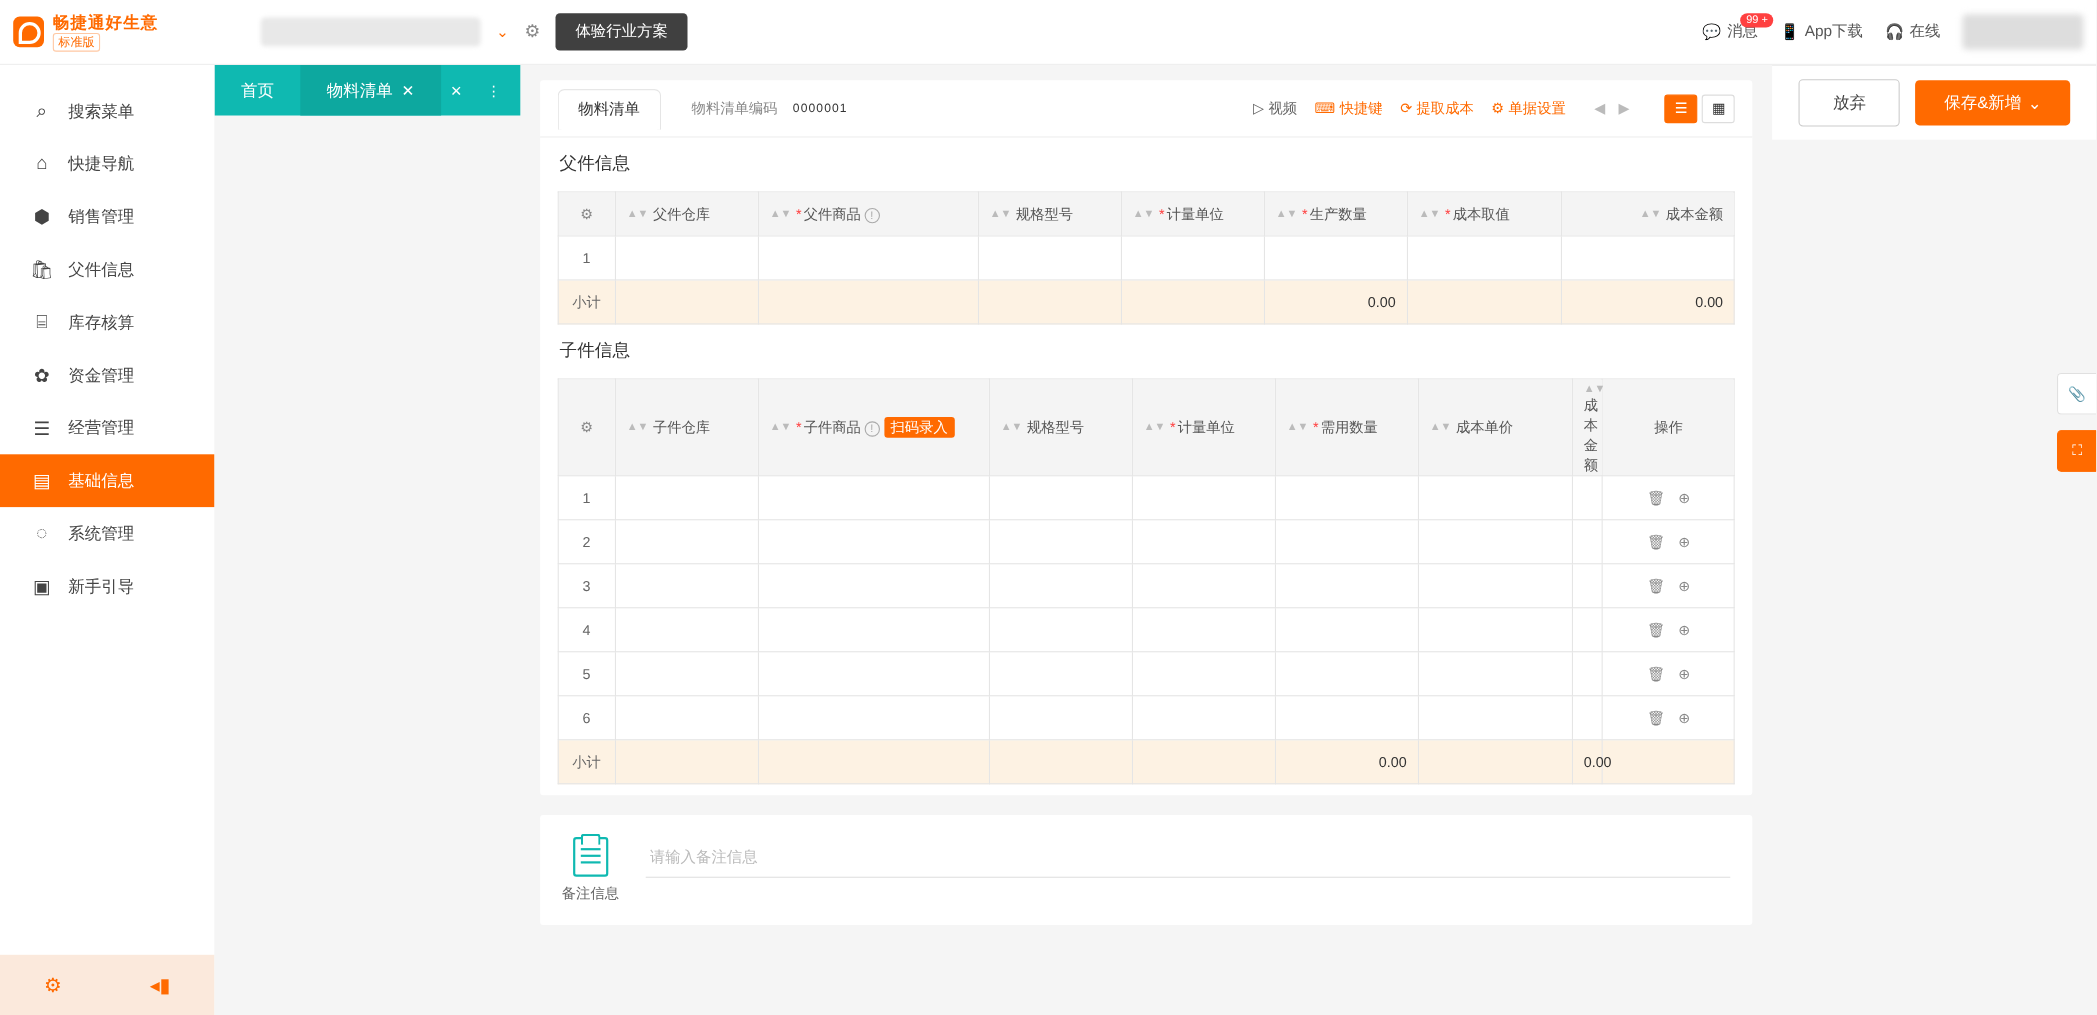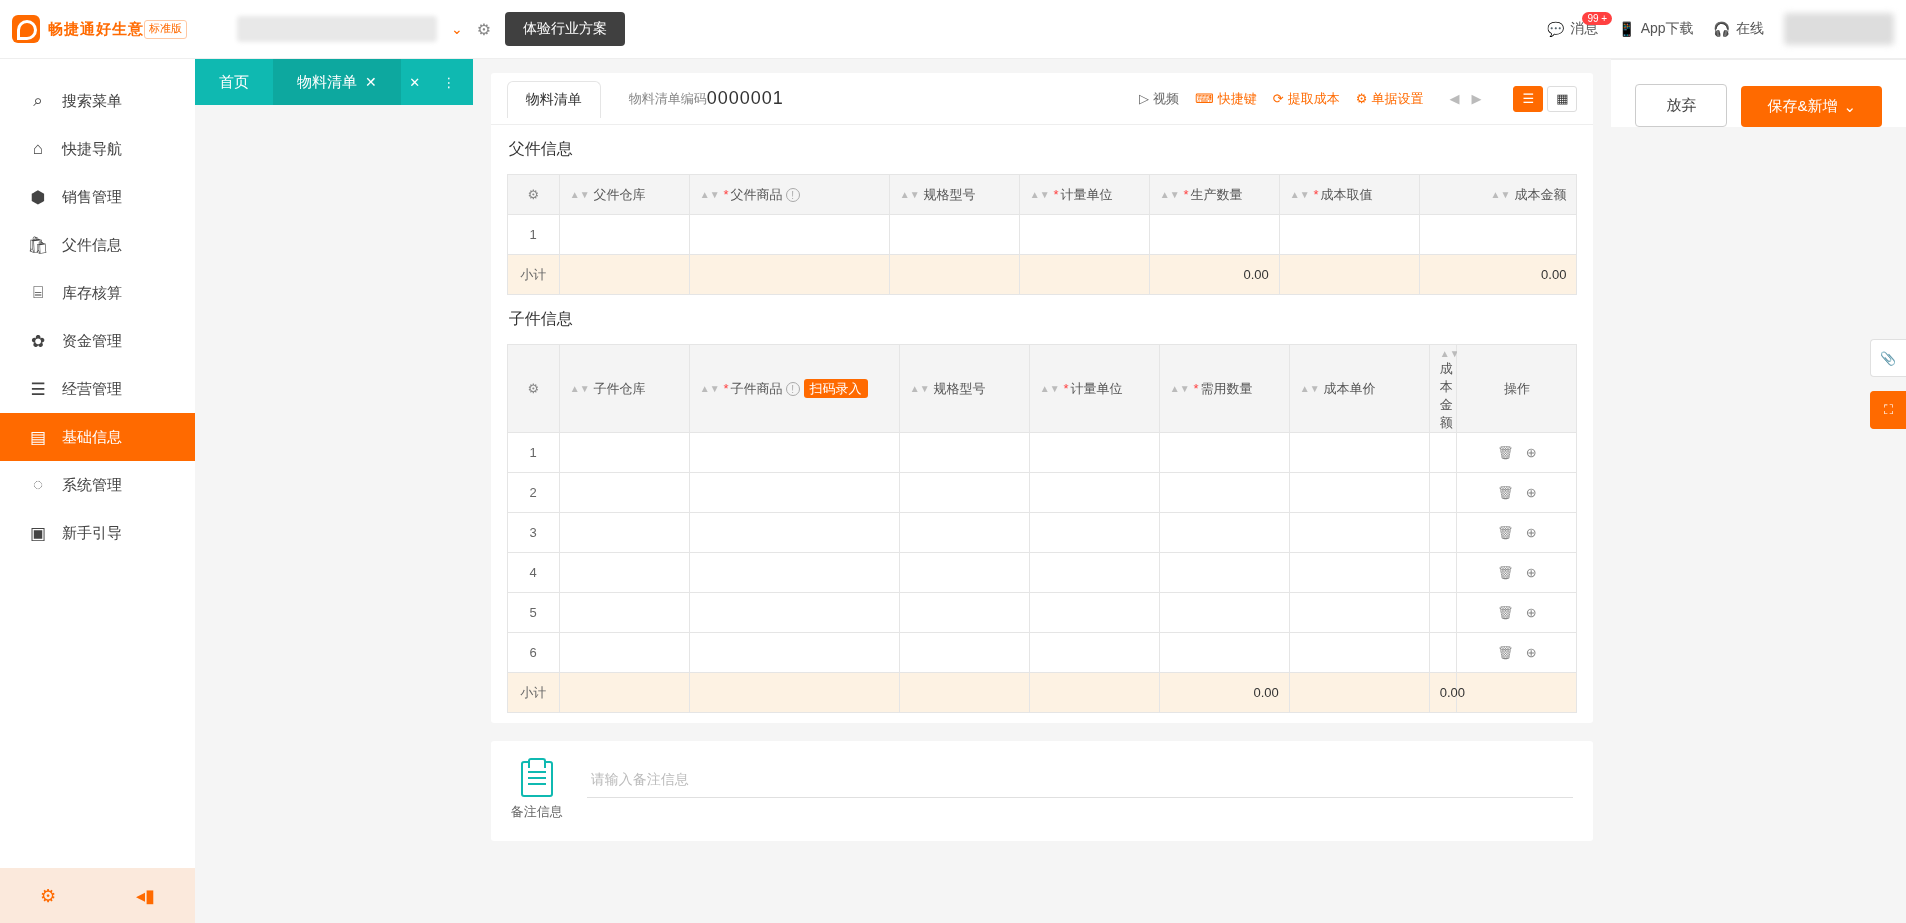--- a/index.html
+++ b/index.html
@@ -4,21 +4,21 @@
 <style>
 * { box-sizing: border-box; margin: 0; padding: 0; }
 body { font-family: "Microsoft YaHei", sans-serif; font-size: 13px; color: #333; background: #f5f5f5; overflow: hidden; }
 .app { display: flex; flex-direction: column; width: 1906px; height: 923px; }
 
 
 .header { height: 59px; background: #fff; display: flex; align-items: center; padding: 0 12px; border-bottom: 1px solid #eee; }
 .logo-area { display: flex; align-items: center; gap: 8px; width: 185px; }
 .logo { width: 28px; height: 28px; background: #ff6a00; border-radius: 6px; position: relative; }
 .logo::before { content: ""; position: absolute; width: 14px; height: 14px; border: 3px solid #fff; border-radius: 50% 50% 50% 0; top: 5px; left: 5px; }
-.logo-text { display: flex; flex-direction: row; }
+.logo-text { display: flex; flex-direction: column; }
 .logo-title { font-size: 15px; font-weight: bold; color: #ff6a00; letter-spacing: 1px; }
 .logo-sub { font-size: 11px; color: #ff6a00; border: 1px solid #ffc8a3; padding: 0 4px; border-radius: 3px; width: fit-content; }
 .header-mid { flex: 1; display: flex; align-items: center; gap: 14px; padding-left: 40px; }
 .blur-box { background: #e8e8e8; filter: blur(2px); width: 200px; height: 26px; border-radius: 4px; }
 .dropdown-caret { color: #ff6a00; font-size: 14px; }
 .gear-gray { color: #888; font-size: 16px; }
 .cta-btn { background: #404040; color: #fff; border: none; padding: 8px 18px; border-radius: 4px; font-size: 14px; cursor: pointer; }
 .header-right { display: flex; align-items: center; gap: 20px; }
 .hr-item { display: flex; align-items: center; gap: 5px; color: #555; font-size: 14px; cursor: pointer; position: relative; }
 .badge { position: absolute; top: -8px; right: -14px; background: #ff4040; color: #fff; font-size: 10px; padding: 1px 5px; border-radius: 8px; }
@@ -41,21 +41,21 @@
 .tab.active { background: #0da89f; }
 .tab .close { margin-left: 8px; font-size: 14px; }
 .tabbar-right { margin-left: auto; display: flex; align-items: center; padding-right: 10px; gap: 6px; }
 .tabbar-right .sq { width: 28px; height: 28px; display: flex; align-items: center; justify-content: center; cursor: pointer; }
 
 .content { flex: 1; overflow-y: auto; padding: 0 18px 18px; }
 .panel { background: #fff; margin-top: 14px; border-radius: 3px; }
 .panel-head { display: flex; align-items: center; height: 52px; padding: 0 16px; border-bottom: 1px solid #eee; }
 .panel-tab { border: 1px solid #e5e5e5; border-bottom: none; padding: 9px 18px; border-radius: 6px 6px 0 0; font-size: 14px; background: #fff; margin-bottom: -1px; }
 .code-label { margin-left: 28px; color: #888; font-size: 13px; }
-.code-val { font-size: 18px; letter-spacing: 1px; }
+.code-val { margin-left: 14px; font-size: 11px; letter-spacing: 1px; }
 .panel-actions { margin-left: auto; display: flex; align-items: center; gap: 16px; font-size: 13px; }
 .pa { display: flex; align-items: center; gap: 4px; cursor: pointer; }
 .pa.orange { color: #ff6a00; }
 .pa.gray { color: #666; }
 .view-toggle { display: flex; gap: 4px; margin-left: 6px; }
 .vt-btn { width: 30px; height: 26px; border: 1px solid #ddd; display: flex; align-items: center; justify-content: center; border-radius: 3px; cursor: pointer; }
 .vt-btn.on { background: #ff6a00; border-color: #ff6a00; color: #fff; }
 
 .section-title { font-size: 16px; padding: 14px 2px; color: #333; }
 table { width: 100%; border-collapse: collapse; table-layout: fixed; }
@@ -73,21 +73,21 @@
 .scan-tag { background: #ff6a00; color: #fff; font-size: 13px; padding: 2px 6px; border-radius: 3px; margin-left: 4px; }
 
 .remark-panel { background: #fff; margin-top: 18px; padding: 20px; display: flex; gap: 24px; align-items: flex-start; border-radius: 3px; }
 .remark-left { display: flex; flex-direction: column; align-items: center; gap: 6px; color: #666; font-size: 13px; }
 .remark-icon { width: 32px; height: 36px; border: 2px solid #0fb9b1; border-radius: 3px; position: relative; }
 .remark-icon::before { content: ""; position: absolute; top: -5px; left: 5px; right: 5px; height: 8px; border: 2px solid #0fb9b1; border-bottom: none; border-radius: 3px 3px 0 0; background: #fff; }
 .remark-icon::after { content: ""; position: absolute; left: 5px; right: 5px; top: 8px; height: 2px; background: #0fb9b1; box-shadow: 0 6px 0 #0fb9b1, 0 12px 0 #0fb9b1; }
 .remark-input { flex: 1; border: none; border-bottom: 1px solid #e0e0e0; padding: 10px 4px; font-size: 14px; outline: none; color: #333; }
 .remark-input::placeholder { color: #bbb; }
 
-.footer { height: 68px; background: #fff; border-top: 1px solid #eee; display: flex; align-items: flex-end; justify-content: flex-end; padding: 0 24px; gap: 14px; }
+.footer { height: 68px; background: #fff; border-top: 1px solid #eee; display: flex; align-items: center; justify-content: flex-end; padding: 0 24px; gap: 14px; }
 .btn-outline { border: 1px solid #ccc; background: #fff; padding: 11px 30px; border-radius: 4px; font-size: 15px; cursor: pointer; color: #444; }
 .btn-primary { background: #ff6a00; color: #fff; border: none; padding: 11px 26px; border-radius: 4px; font-size: 15px; cursor: pointer; display: flex; align-items: center; gap: 6px; }
 
 .side-floats { position: absolute; right: 0; top: 280px; display: flex; flex-direction: column; gap: 14px; }
 .float-btn { width: 36px; height: 38px; background: #fff; border: 1px solid #e0e0e0; border-right: none; border-radius: 4px 0 0 4px; display: flex; align-items: center; justify-content: center; color: #888; cursor: pointer; }
 .float-btn.orange { background: #ff6a00; border-color: #ff6a00; color: #fff; }
 
 .nav-arrows { display: flex; gap: 4px; color: #bbb; margin: 0 6px; }
 .nav-arrows span { cursor: pointer; padding: 0 4px; }
 </style>

